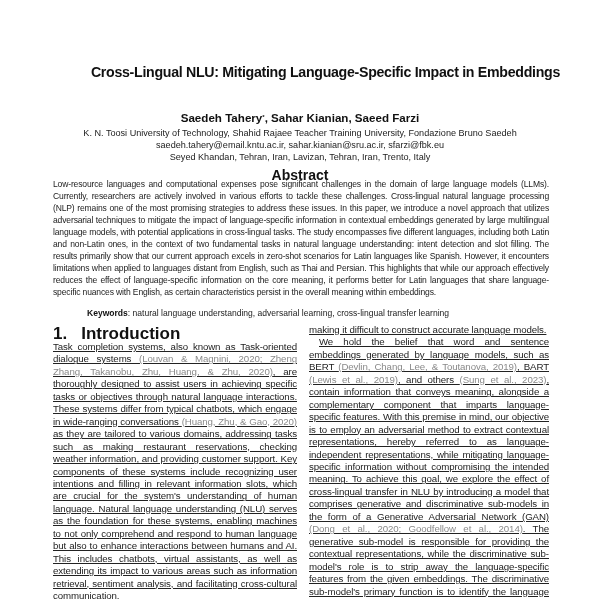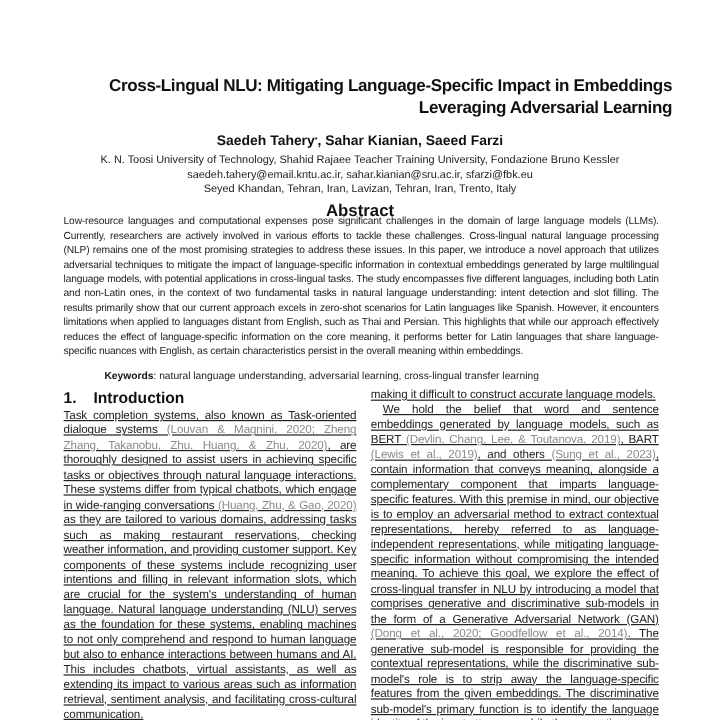--- a/index.html
+++ b/index.html
@@ -6,44 +6,43 @@
   body { width:600px; height:600px; overflow:hidden; position:relative; font-family:"Liberation Sans", sans-serif; color:#1a1a1a; }
   .page { position:absolute; left:0; top:0; width:600px; height:600px; }
   .title { position:absolute; left:40px; width:520px; top:63px; text-align:right; font-weight:bold; font-size:14.2px; line-height:18px; color:#111; letter-spacing:-0.3px; }
   .authors { position:absolute; left:40px; width:520px; top:111px; text-align:center; font-weight:bold; font-size:11.6px; line-height:14px; color:#111; }
   .authors sup { font-size:6px; vertical-align:top; position:relative; top:-1px; }
   .affil { position:absolute; left:30px; width:540px; top:127px; text-align:center; font-size:9.1px; line-height:12px; color:#222; }
   .abs-head { position:absolute; left:40px; width:520px; top:167px; text-align:center; font-weight:bold; font-size:14px; color:#111; }
   .abstract { position:absolute; left:53px; width:496px; top:178px; font-size:8.55px; line-height:12.05px; text-align:justify; color:#222; letter-spacing:-0.15px; }
   .keywords { position:absolute; left:53px; width:496px; top:307px; font-size:8.55px; line-height:12px; color:#222; }
   .keywords b { font-weight:bold; color:#111;margin-left:34px; }
-  .sec-head { position:absolute; left:53px; top:324px; font-weight:bold; font-size:13px; color:#111; }
+  .sec-head { position:absolute; left:53px; top:324px; font-weight:bold; font-size:17px; color:#111; }
   .sec-head .num { margin-right:14px; }
   .col { position:absolute; font-size:9.7px; line-height:12.45px; text-align:justify; color:#222; letter-spacing:-0.1px; }
   .col1 { left:53px; width:244px; top:341px; }
   .col2 { left:309px; width:240px; top:324px; }
   .cite { color:#8a8a8a; }
   .col p { margin:0;text-decoration:underline; }
   .indent { text-indent:10px; }
 </style>
 </head>
 <body>
 
 <div class="page">
   <div class="title">
     <div>Cross-Lingual NLU: Mitigating Language-Specific Impact in Embeddings</div>
-    <div>Leveraging Adversarial Learning</div>
   </div>
 
   <div class="authors">
     <span>Saedeh Tahery</span><sup>*</sup><span>, Sahar Kianian, Saeed Farzi</span>
   </div>
 
   <div class="affil">
-    <div>K. N. Toosi University of Technology, Shahid Rajaee Teacher Training University, Fondazione Bruno Kessler</div>
+    <div>K. N. Toosi University of Technology, Shahid Rajaee Teacher Training University, Fondazione Bruno Saedeh</div>
     <div>saedeh.tahery@email.kntu.ac.ir, sahar.kianian@sru.ac.ir, sfarzi@fbk.eu</div>
     <div>Seyed Khandan, Tehran, Iran,  Lavizan, Tehran, Iran,  Trento, Italy</div>
   </div>
 
   <div class="abs-head">Abstract</div>
   <div class="abstract">Low-resource languages and computational expenses pose significant challenges in the domain of large language models (LLMs). Currently, researchers are actively involved in various efforts to tackle these challenges. Cross-lingual natural language processing (NLP) remains one of the most promising strategies to address these issues. In this paper, we introduce a novel approach that utilizes adversarial techniques to mitigate the impact of language-specific information in contextual embeddings generated by large multilingual language models, with potential applications in cross-lingual tasks. The study encompasses five different languages, including both Latin and non-Latin ones, in the context of two fundamental tasks in natural language understanding: intent detection and slot filling. The results primarily show that our current approach excels in zero-shot scenarios for Latin languages like Spanish. However, it encounters limitations when applied to languages distant from English, such as Thai and Persian. This highlights that while our approach effectively reduces the effect of language-specific information on the core meaning, it performs better for Latin languages that share language-specific nuances with English, as certain characteristics persist in the overall meaning within embeddings.</div>
 
   <div class="keywords"><b>Keywords</b><span>: natural language understanding, adversarial learning, cross-lingual transfer learning</span></div>
 
   <div class="sec-head">

